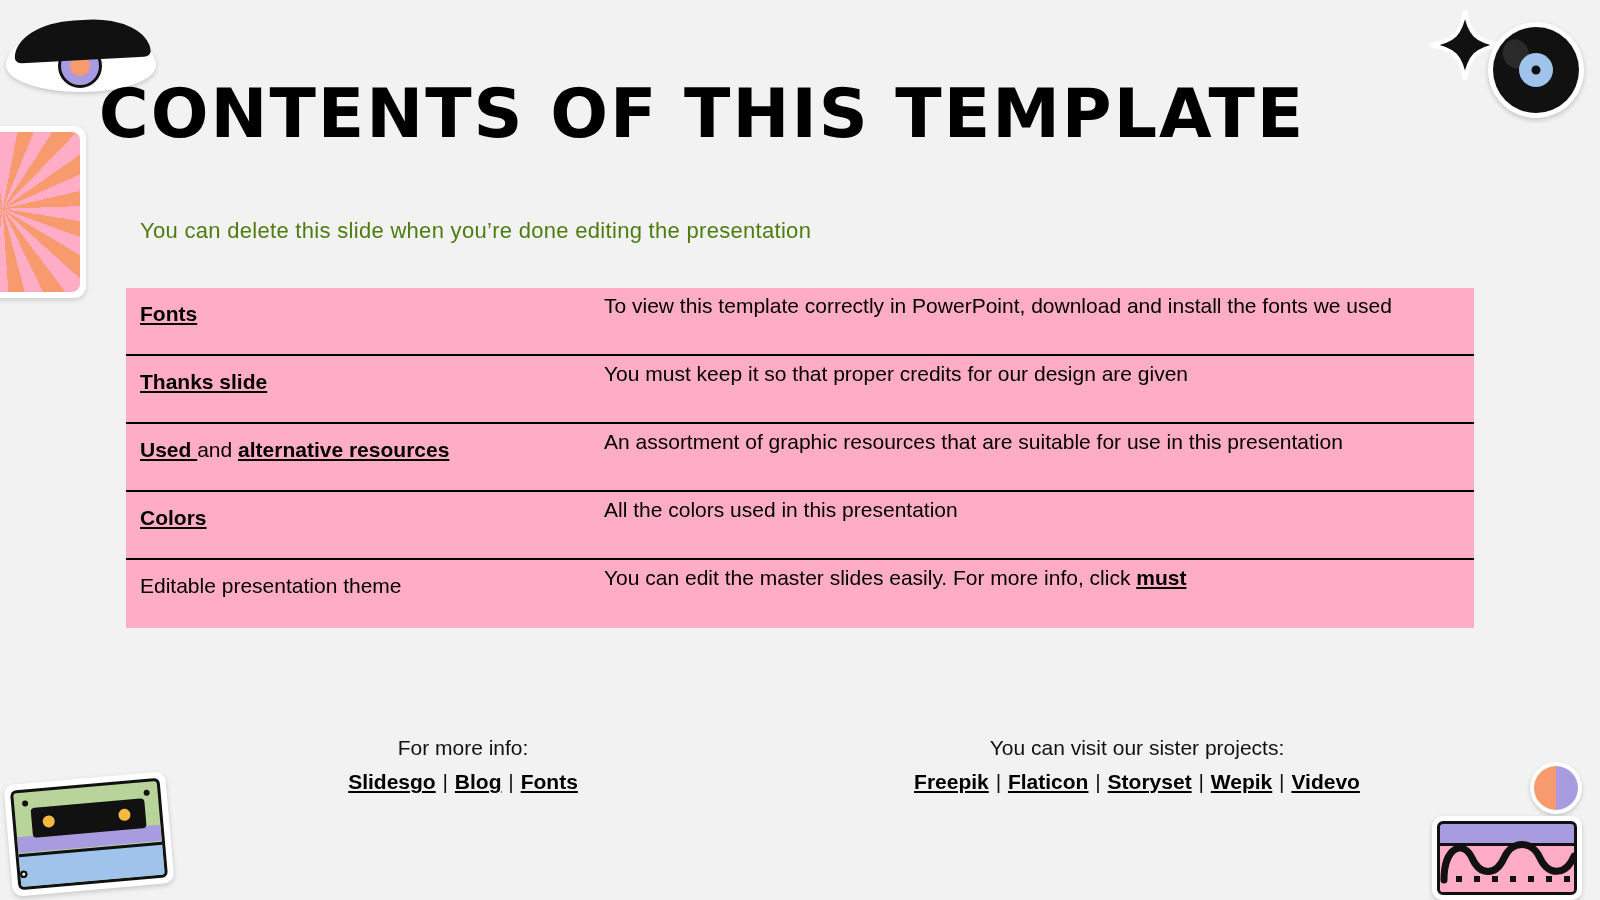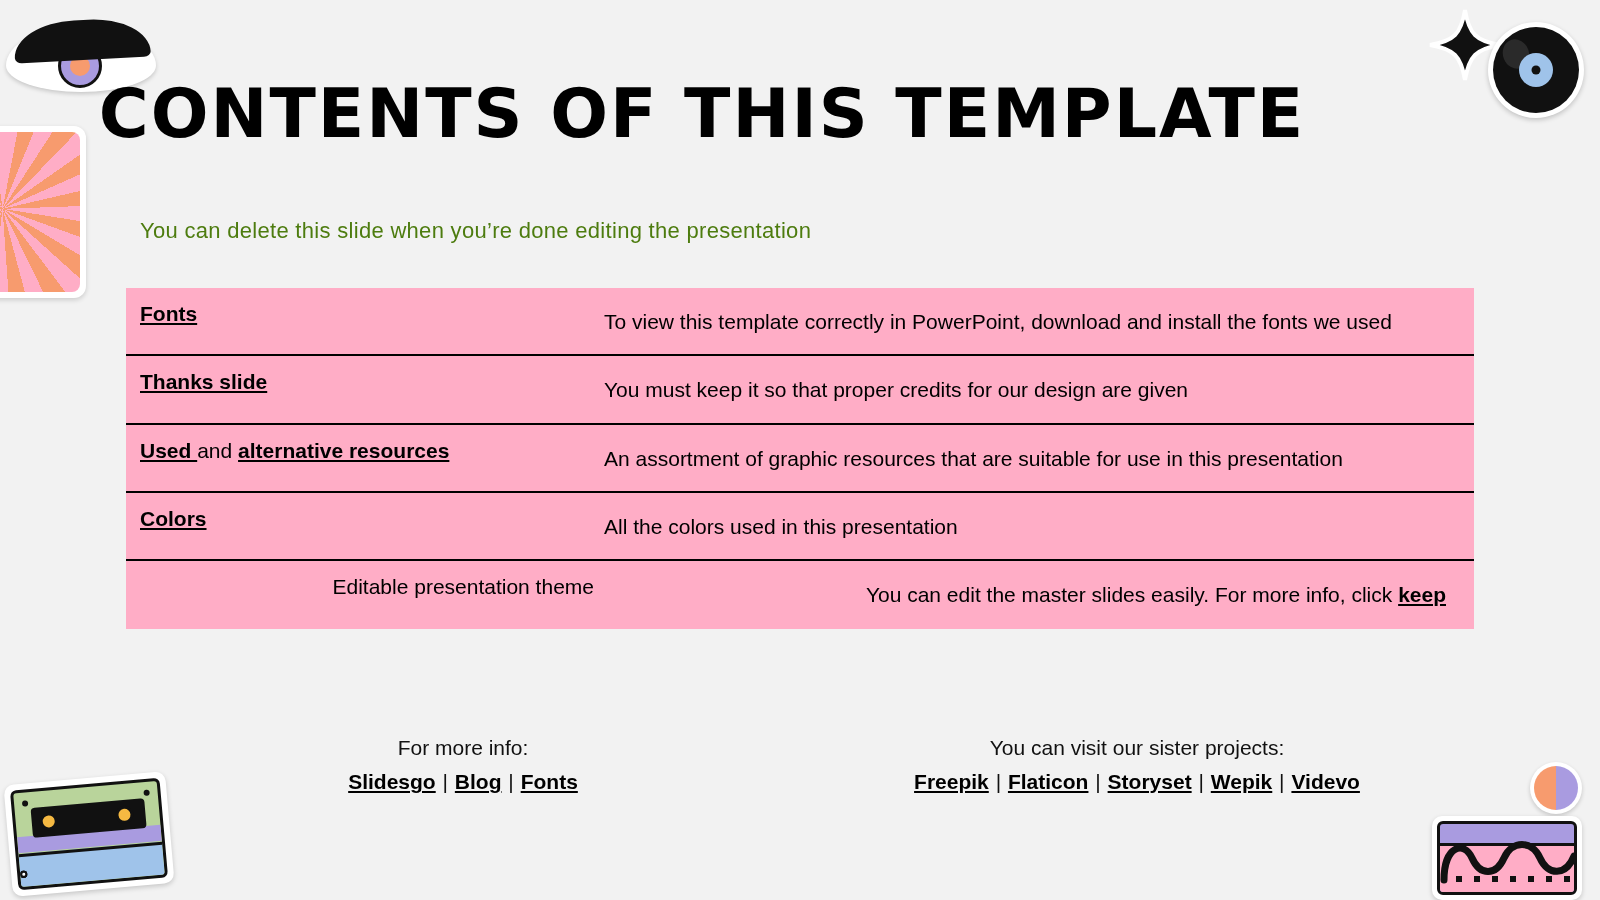--- a/index.html
+++ b/index.html
@@ -57,34 +57,33 @@
   }
   .row {
     display: flex;
     align-items: flex-start;
     border-bottom: 2px solid #000000;
     min-height: 68px;
     box-sizing: border-box;
   }
   .row:last-child {
     border-bottom: none;
-    text-align: right;
   }
   .cell-left {
     width: 478px;
     box-sizing: border-box;
     padding: 12px 10px 18px 14px;
     font-size: 21px;
     color: #000;
     line-height: 1.3;
   }
   .cell-right {
     flex: 1;
     box-sizing: border-box;
-    padding: 20px 28px 18px 0;
+    padding: 4px 28px 18px 0;
     font-size: 21px;
     color: #000;
     line-height: 1.35;
   }
   .lnk {
     font-weight: 700;
     text-decoration: underline;
     color: #000;
     cursor: pointer;
   }
@@ -441,21 +440,21 @@
         <span>All the colors used in this presentation</span>
       </div>
     </div>
 
 
     <div class="row">
       <div class="cell-left">
         <span>Editable presentation theme</span>
       </div>
       <div class="cell-right">
-        <span>You can edit the master slides easily. For more info, click </span><span class="lnk">keep</span>
+        <span>You can edit the master slides easily. For more info, click </span><span class="lnk">must</span>
       </div>
     </div>
 
   </div>
 
   <div class="footer">
 
     <div class="footer-col">
       <div>For more info:</div>
       <div class="footer-links">

